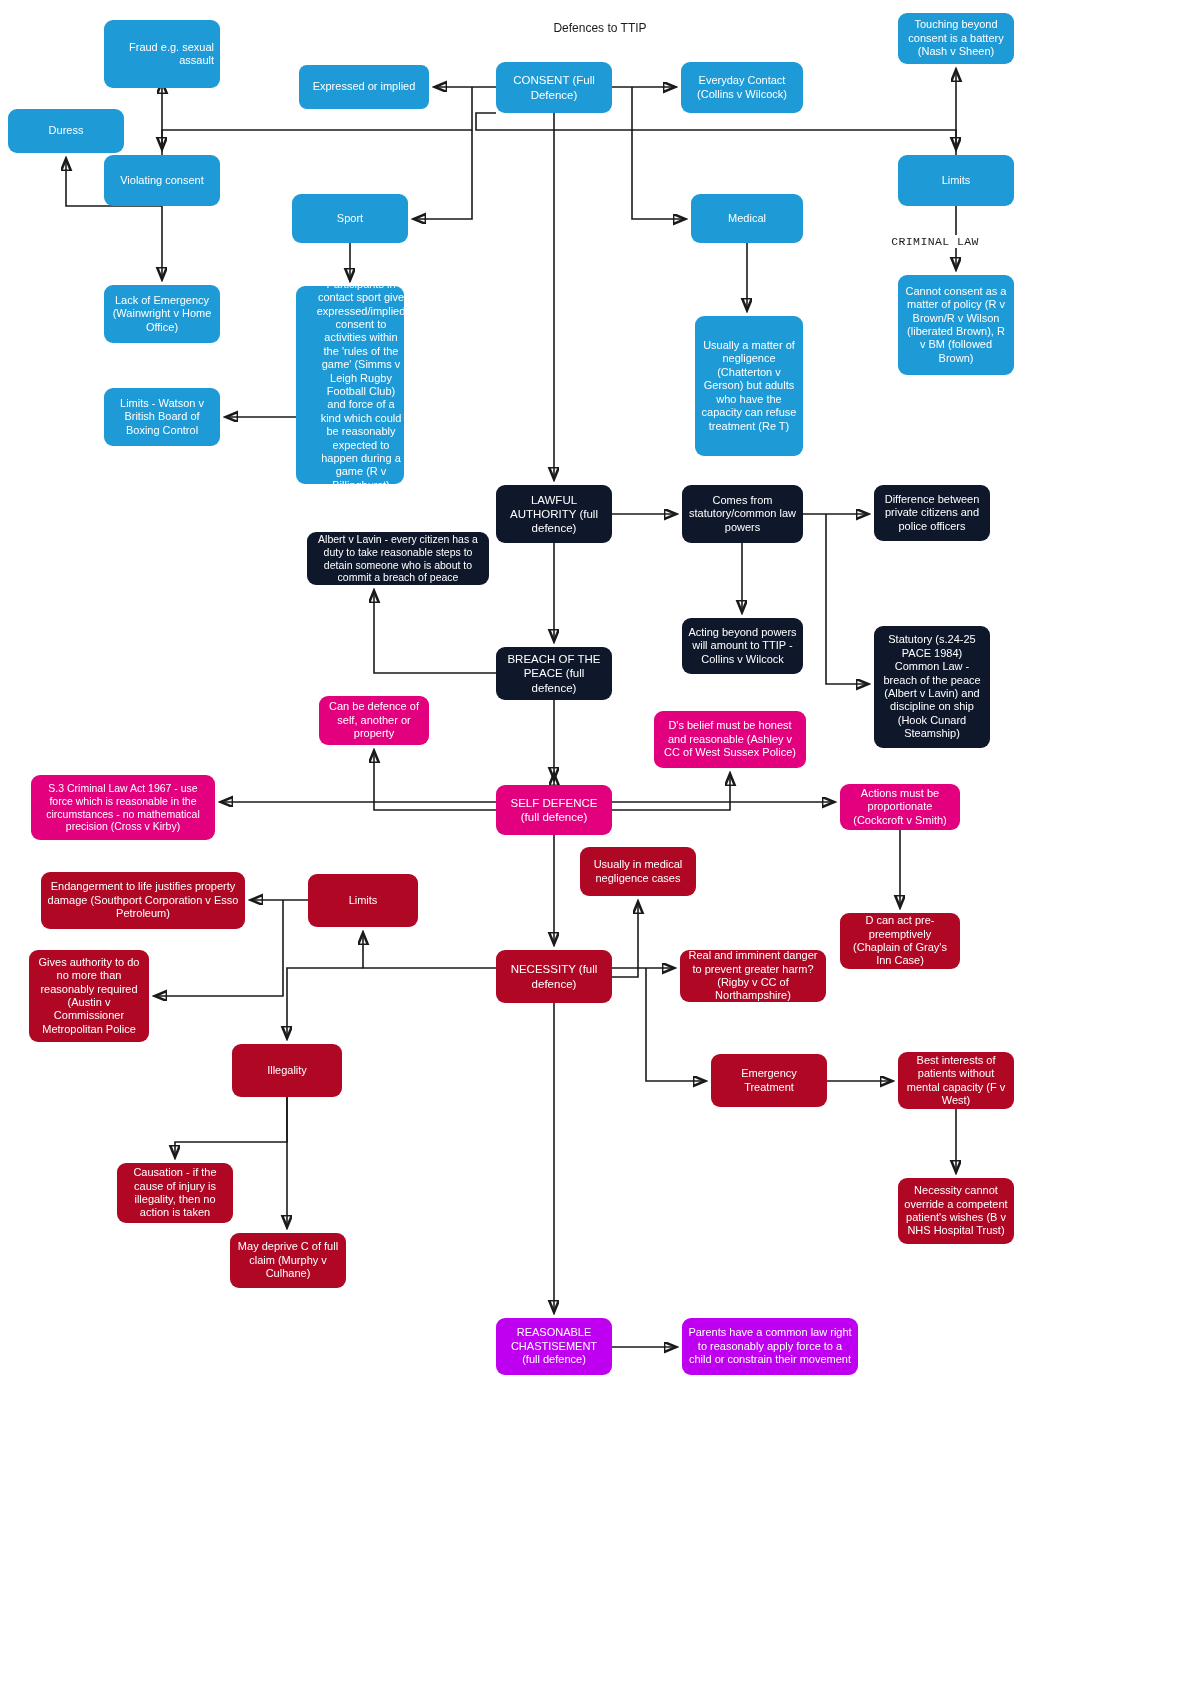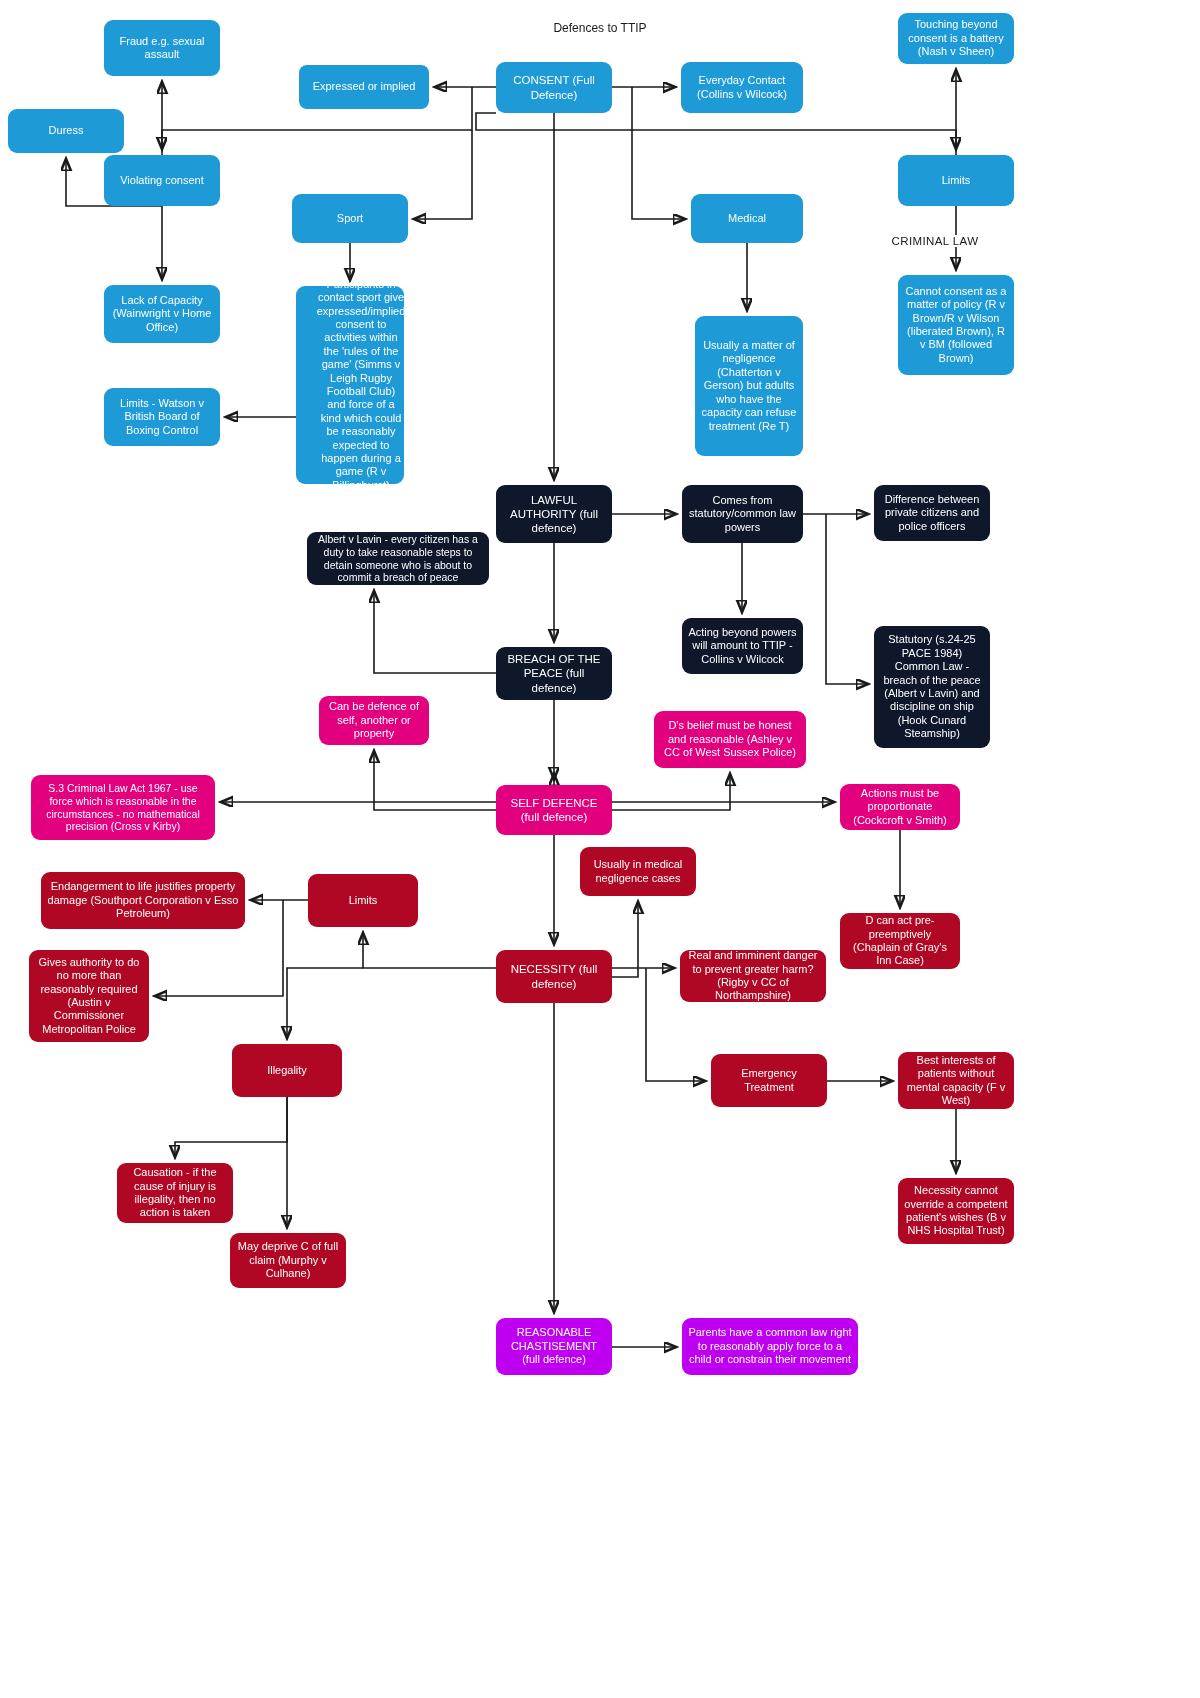--- a/index.html
+++ b/index.html
@@ -43,20 +43,21 @@
   }
   .edge-label {
     position: absolute;
     color: #1a1a1a;
     font-size: 11.5px;
     letter-spacing: .4px;
     text-align: center;
     background: #ffffff;
     padding: 0 3px;
     z-index: 4;
+    font-family: Liberation Mono, monospace;
   }
   svg.links {
     position: absolute;
     left: 0; top: 0;
     width: 1200px; height: 1698px;
     z-index: 1;
     pointer-events: none;
   }
   svg.links path, svg.links line { fill: none; stroke: #1a1a1a; stroke-width: 1.6; }
 </style>
@@ -156,24 +157,24 @@
 
       <path d="M956,1109 L956,1172" marker-end="url(#ah)"></path>
 
       <path d="M612,1347 L676,1347" marker-end="url(#ah)"></path>
     </g>
   </svg>
 
   <div class="edge-label" style="left:880px; top:235px; width:110px;">CRIMINAL LAW</div>
 
   <div id="nodes-layer">
-      <div class="node n-blue" style="left: 104px; top: 20px; width: 116px; height: 56px; font-size: 11px;">Fraud e.g. sexual assault</div>
+      <div class="node n-blue" style="left: 104px; top: 20px; width: 116px; height: 68px; font-size: 11px; text-align: right;">Fraud e.g. sexual assault</div>
       <div class="node n-blue" style="left: 8px; top: 109px; width: 116px; height: 44px; font-size: 11px;">Duress</div>
       <div class="node n-blue" style="left: 104px; top: 155px; width: 116px; height: 51px; font-size: 11px;">Violating consent</div>
-      <div class="node n-blue" style="left: 104px; top: 285px; width: 116px; height: 58px; font-size: 11px;">Lack of Capacity (Wainwright v Home Office)</div>
+      <div class="node n-blue" style="left: 104px; top: 285px; width: 116px; height: 58px; font-size: 11px;">Lack of Emergency (Wainwright v Home Office)</div>
       <div class="node n-blue" style="left: 299px; top: 65px; width: 130px; height: 44px; font-size: 11px; border-radius: 8px;">Expressed or implied</div>
       <div class="node n-blue" style="left: 292px; top: 194px; width: 116px; height: 49px; font-size: 11px;">Sport</div>
       <div class="node n-blue" style="left: 296px; top: 286px; width: 108px; height: 198px; font-size: 11px; padding-left: 28px;">Participants in contact sport give expressed/implied consent to activities within the 'rules of the game' (Simms v Leigh Rugby Football Club) and force of a kind which could be reasonably expected to happen during a game (R v Billinghurst)</div>
       <div class="node n-blue" style="left: 104px; top: 388px; width: 116px; height: 58px; font-size: 11px;">Limits - Watson v British Board of Boxing Control</div>
       <div class="node n-blue" style="left: 496px; top: 62px; width: 116px; height: 51px; font-size: 11.5px;">CONSENT (Full Defence)</div>
       <div class="node n-blue" style="left: 681px; top: 62px; width: 122px; height: 51px; font-size: 11px;">Everyday Contact (Collins v Wilcock)</div>
       <div class="node n-blue" style="left: 691px; top: 194px; width: 112px; height: 49px; font-size: 11px;">Medical</div>
       <div class="node n-blue" style="left: 695px; top: 316px; width: 108px; height: 140px; font-size: 11px;">Usually a matter of negligence (Chatterton v Gerson) but adults who have the capacity can refuse treatment (Re T)</div>
       <div class="node n-blue" style="left: 898px; top: 13px; width: 116px; height: 51px; font-size: 11px;">Touching beyond consent is a battery (Nash v Sheen)</div>
       <div class="node n-blue" style="left: 898px; top: 155px; width: 116px; height: 51px; font-size: 11px;">Limits</div>

